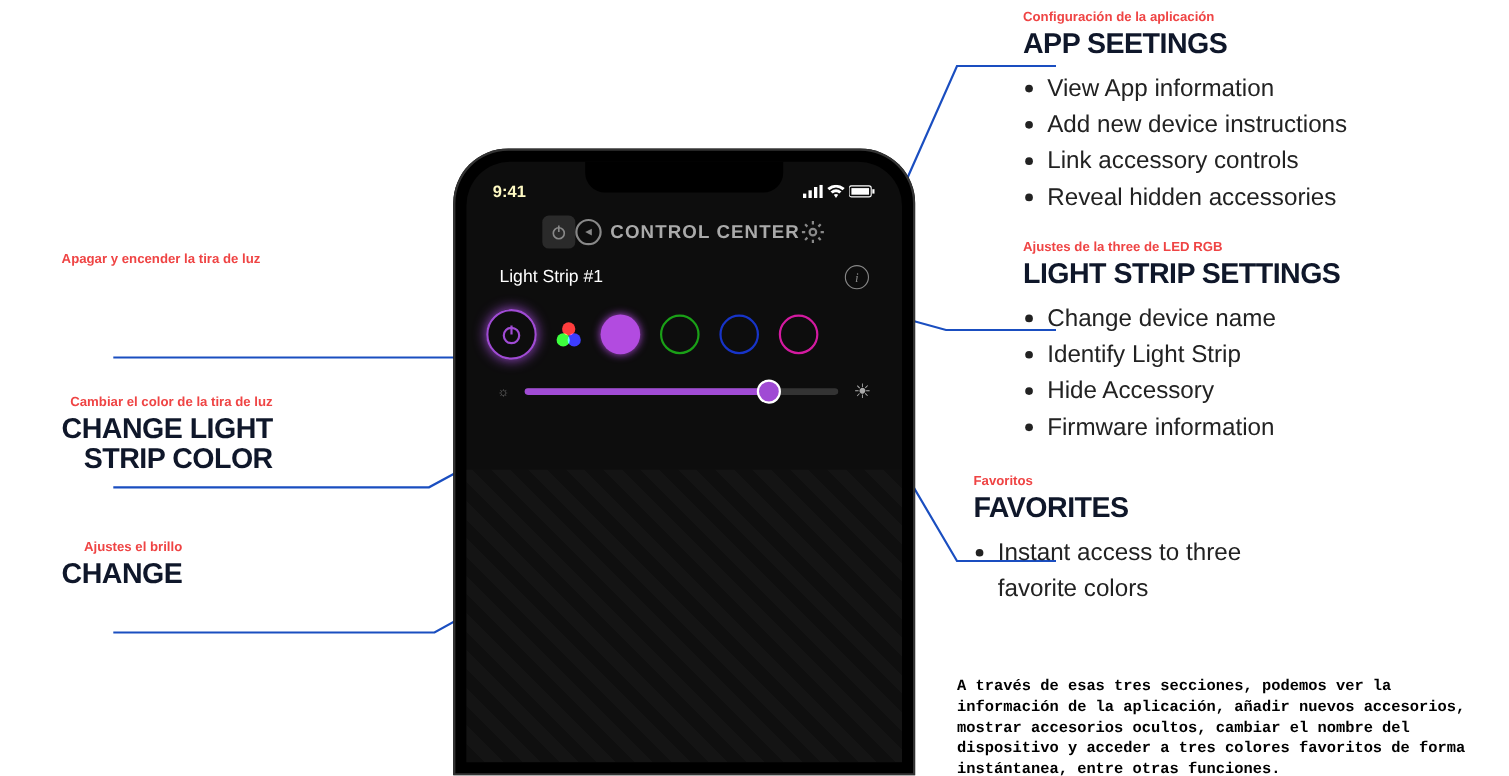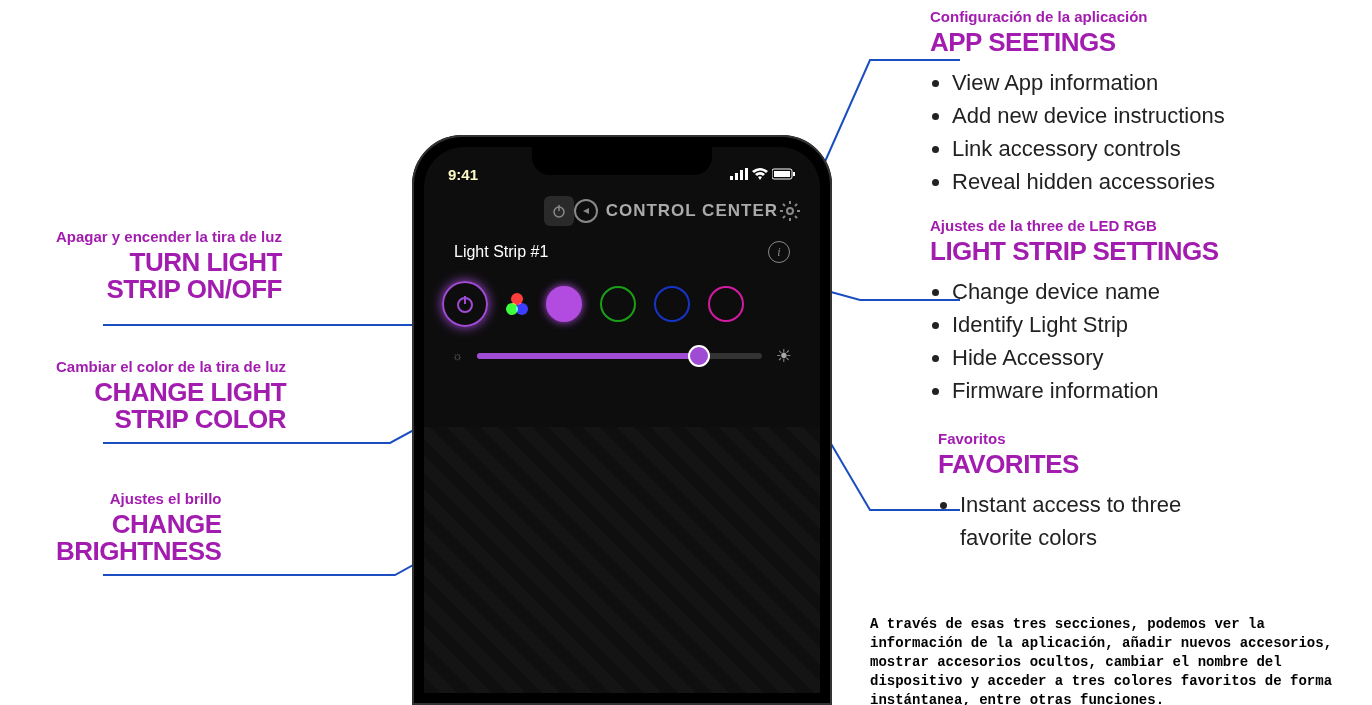--- a/index.html
+++ b/index.html
@@ -48,21 +48,21 @@
   padding: 14px 24px 0;
   height: 40px;
   color: #fef9c3;
   font-size: 15px;
   font-weight: 600;
 }
 .status-icons { display: flex; gap: 4px; align-items: center; }
 .app-header {
   display: flex;
   align-items: center;
-  justify-content: flex-end;
+  justify-content: center;
   padding: 10px 18px;
   height: 48px;
 }
 .power-sq {
   width: 30px; height: 30px; border-radius: 6px;
   background: #2a2a2a;
   display: flex; align-items: center; justify-content: center;
   color: #888;
 }
 .app-title {
@@ -135,25 +135,25 @@
   position: absolute;
   stroke: #1a4ec0;
   stroke-width: 2;
   fill: none;
 }
 .left-label {
   position: absolute;
   text-align: right;
 }
 .spanish {
-  font-size: 15px; font-weight: 700; color: #a21caf;
+  font-size: 12px; font-weight: 700; color: #ef4444;
   margin-bottom: 4px;
 }
 .eng-title {
-  font-size: 26px; font-weight: 800; color: #a21caf;
+  font-size: 26px; font-weight: 800; color: #0f172a;
   font-family: "Arial Narrow", Arial, sans-serif;
   letter-spacing: -0.5px;
   line-height: 1.05;
   text-transform: uppercase;
 }
 .right-label { position: absolute; }
 .right-list {
   list-style: disc;
   padding-left: 22px;
   font-size: 22px;
@@ -273,39 +273,34 @@
       </div>
       <span class="bright-icon big">☀</span>
     </div>
 
     <div class="screen-bottom"></div>
   </div>
 </div>
 
 <div class="left-label" style="left:56px;top:228px">
   <div class="spanish">Apagar y encender la tira de luz</div>
-  <div class="eng-title">
-    <div>TURN LIGHT</div>
-    <div>STRIP ON/OFF</div>
-  </div>
 </div>
 
 <div class="left-label" style="left:56px;top:358px">
   <div class="spanish">Cambiar el color de la tira de luz</div>
   <div class="eng-title">
     <div>CHANGE LIGHT</div>
     <div>STRIP COLOR</div>
   </div>
 </div>
 
 <div class="left-label" style="left:56px;top:490px">
   <div class="spanish">Ajustes el brillo</div>
   <div class="eng-title">
     <div>CHANGE</div>
-    <div>BRIGHTNESS</div>
   </div>
 </div>
 
 <div class="right-label" style="left:930px;top:8px">
   <div class="spanish">Configuración de la aplicación</div>
   <div class="eng-title">APP SEETINGS</div>
   <ul class="right-list" style="margin-top:10px">
     <li>View App information</li>
     <li>Add new device instructions</li>
     <li>Link accessory controls</li>
@@ -317,21 +312,21 @@
   <div class="spanish">Ajustes de la three de LED RGB</div>
   <div class="eng-title">LIGHT STRIP SETTINGS</div>
   <ul class="right-list" style="margin-top:10px">
     <li>Change device name</li>
     <li>Identify Light Strip</li>
     <li>Hide Accessory</li>
     <li>Firmware information</li>
   </ul>
 </div>
 
-<div class="right-label" style="left:938px;top:430px">
+<div class="right-label" style="left:885px;top:430px">
   <div class="spanish">Favoritos</div>
   <div class="eng-title">FAVORITES</div>
   <ul class="right-list" style="margin-top:10px;max-width:260px">
     <li>Instant access to three favorite colors</li>
   </ul>
 </div>
 
 <div class="bottom-para">A través de esas tres secciones, podemos ver la información de la aplicación, añadir nuevos accesorios, mostrar accesorios ocultos, cambiar el nombre del dispositivo y acceder a tres colores favoritos de forma instántanea, entre otras funciones.</div>
 
 </body></html>

